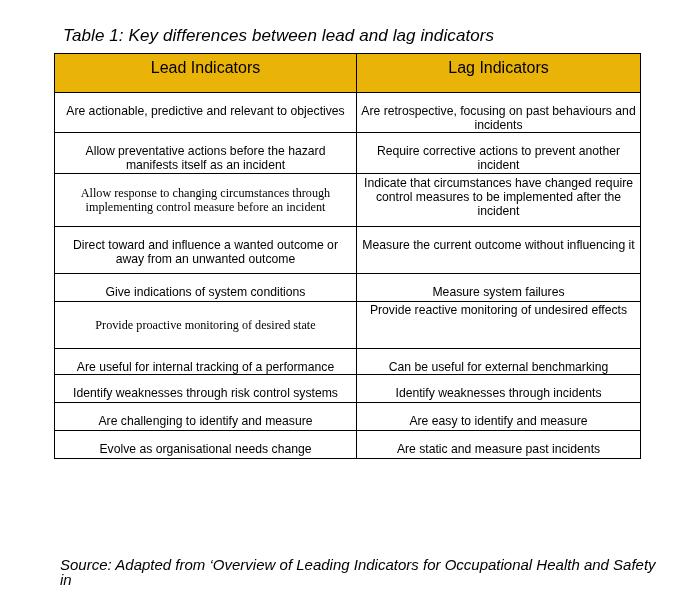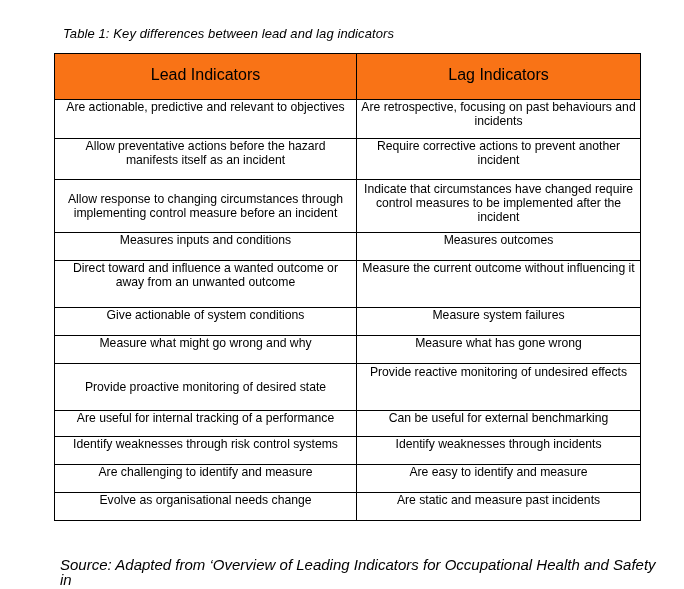--- a/index.html
+++ b/index.html
@@ -12,53 +12,53 @@
       height: 589px;
       position: relative;
       overflow: hidden;
       font-family: "Liberation Sans", sans-serif;
       color: #000;
     }
     .caption {
       position: absolute;
       left: 63px;
       top: 26px;
-      font-size: 13px;
+      font-size: 17px;
       font-style: italic;
       letter-spacing: 0.1px;
     }
     table.cmp {
       position: absolute;
       left: 54px;
       top: 53px;
       width: 586px;
       border-collapse: collapse;
       table-layout: fixed;
     }
     table.cmp th, table.cmp td {
       border: 1.3px solid #000;
       text-align: center;
       vertical-align: top;
       padding: 0 4px;
       font-size: 12.2px;
       line-height: 14px;
     }
     table.cmp th {
-      background: #f97316;
+      background: #eab308;
       font-weight: normal;
       font-size: 16px;
       height: 33px;
-      padding-top: 12px;
+      padding-top: 5px;
       line-height: 18px;
       vertical-align: top;
     }
     table.cmp col.c1 { width: 302px; }
     table.cmp col.c2 { width: 284px; }
-    .cell-inner { padding-top: 0; }
-    .vmid { vertical-align: middle !important; }
+    .cell-inner { padding-top: 11px; }
+    .vmid { vertical-align: middle !important; font-family: Liberation Serif, serif; }
     .vmid .cell-inner { padding-top: 0; }
     .source {
       position: absolute;
       left: 60px;
       top: 558px;
       font-size: 15px;
       font-style: italic;
       line-height: 14.5px;
       width: 600px;
     }
@@ -97,50 +97,34 @@
         </td>
     </tr>
     <tr style="height:53px">
       <td class="vmid">
           <div class="cell-inner">Allow response to changing circumstances through implementing control measure before an incident</div>
         </td>
       <td>
           <div class="cell-inner" style="padding-top:2px">Indicate that circumstances have changed require control measures to be implemented after the incident</div>
         </td>
     </tr>
-    <tr style="height:28px">
-      <td>
-          <div class="cell-inner">Measures inputs and conditions</div>
-        </td>
-      <td>
-          <div class="cell-inner">Measures outcomes</div>
-        </td>
-    </tr>
     <tr style="height:47px">
       <td>
           <div class="cell-inner">Direct toward and influence a wanted outcome or away from an unwanted outcome</div>
         </td>
       <td>
           <div class="cell-inner">Measure the current outcome without influencing it</div>
         </td>
     </tr>
     <tr style="height:28px">
       <td>
-          <div class="cell-inner">Give actionable of system conditions</div>
+          <div class="cell-inner">Give indications of system conditions</div>
         </td>
       <td>
           <div class="cell-inner">Measure system failures</div>
-        </td>
-    </tr>
-    <tr style="height:28px">
-      <td>
-          <div class="cell-inner">Measure what might go wrong and why</div>
-        </td>
-      <td>
-          <div class="cell-inner">Measure what has gone wrong</div>
         </td>
     </tr>
     <tr style="height:47px">
       <td class="vmid">
           <div class="cell-inner">Provide proactive monitoring of desired state</div>
         </td>
       <td>
           <div class="cell-inner" style="padding-top:1px">Provide reactive monitoring of undesired effects</div>
         </td>
     </tr>

